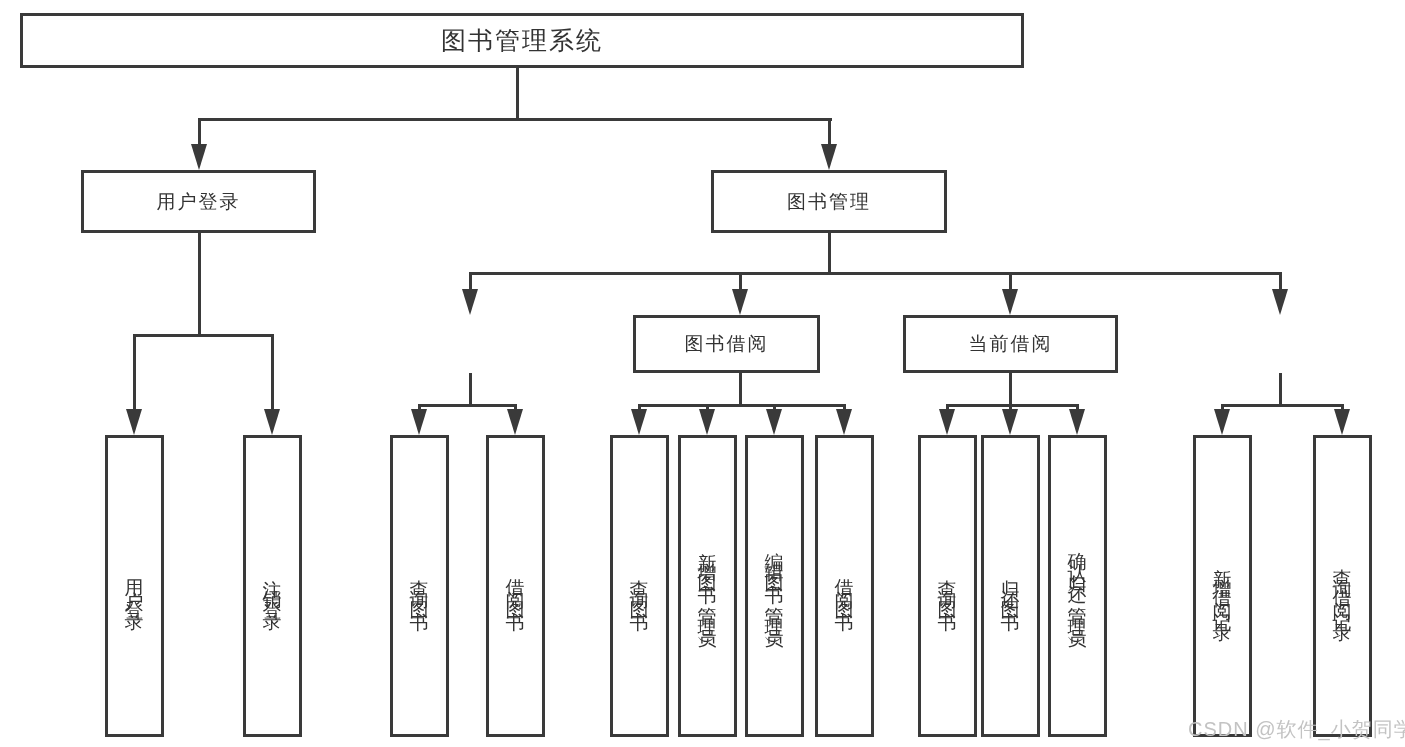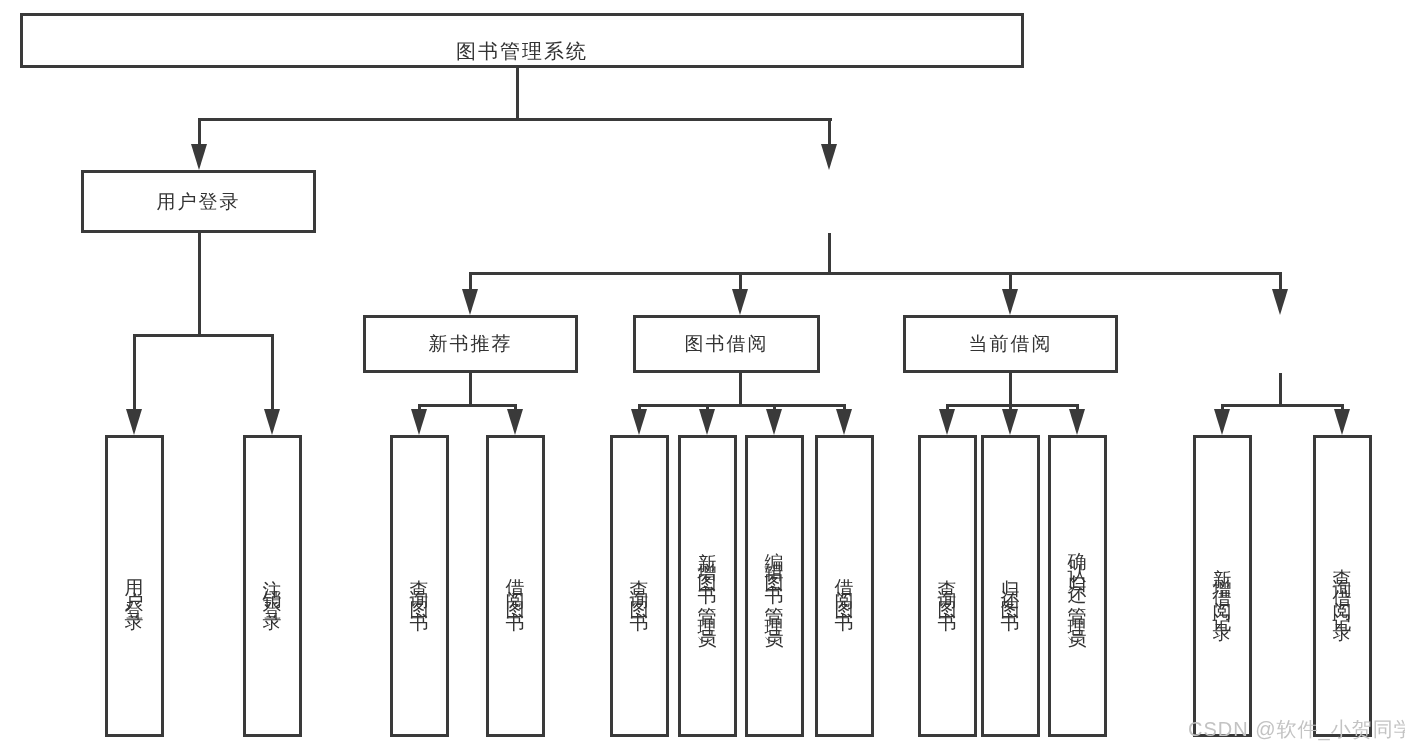--- a/index.html
+++ b/index.html
@@ -6,21 +6,21 @@
   .stage{
     position:relative;width:1405px;height:747px;background:#ffffff;overflow:hidden;
     font-family:"Liberation Sans","DejaVu Sans",sans-serif;color:#333333;
     --line:#3a3a3a;
   }
   .box{
     position:absolute;background:#ffffff;border:3px solid var(--line);
     box-sizing:border-box;display:flex;align-items:center;justify-content:center;
     font-size:19px;letter-spacing:2px;z-index:2;
   }
-  .root{font-size:20px;align-items:flex-end;}
+  .root{font-size:25px;}
   .vbox{
     writing-mode:vertical-lr;text-orientation:mixed;
     letter-spacing:11px;line-height:1;font-size:19px;
   }
   .vl{position:absolute;width:3px;background:var(--line);z-index:1;}
   .hl{position:absolute;height:3px;background:var(--line);z-index:1;}
   .ar{
     position:absolute;width:0;height:0;z-index:1;
     border-left:8px solid transparent;border-right:8px solid transparent;
     border-top:26px solid var(--line);
@@ -36,24 +36,24 @@
 <div class="stage">
 
   <div class="box root" style="left:20px;top:13px;width:1004px;height:55px">
     <span>图书管理系统</span>
   </div>
 
   <div class="box" style="left:81px;top:170px;width:235px;height:63px">
     <span>用户登录</span>
   </div>
 
+  <div class="box" style="left:711px;top:170px;width:236px;height:63px">
+    <span>图书管理</span>
+  </div>
 
-  <div class="box" style="left:363px;top:315px;width:215px;height:58px">
-    <span>新书推荐</span>
-  </div>
 
   <div class="box" style="left:633px;top:315px;width:187px;height:58px">
     <span>图书借阅</span>
   </div>
 
   <div class="box" style="left:903px;top:315px;width:215px;height:58px">
     <span>当前借阅</span>
   </div>
 
 

